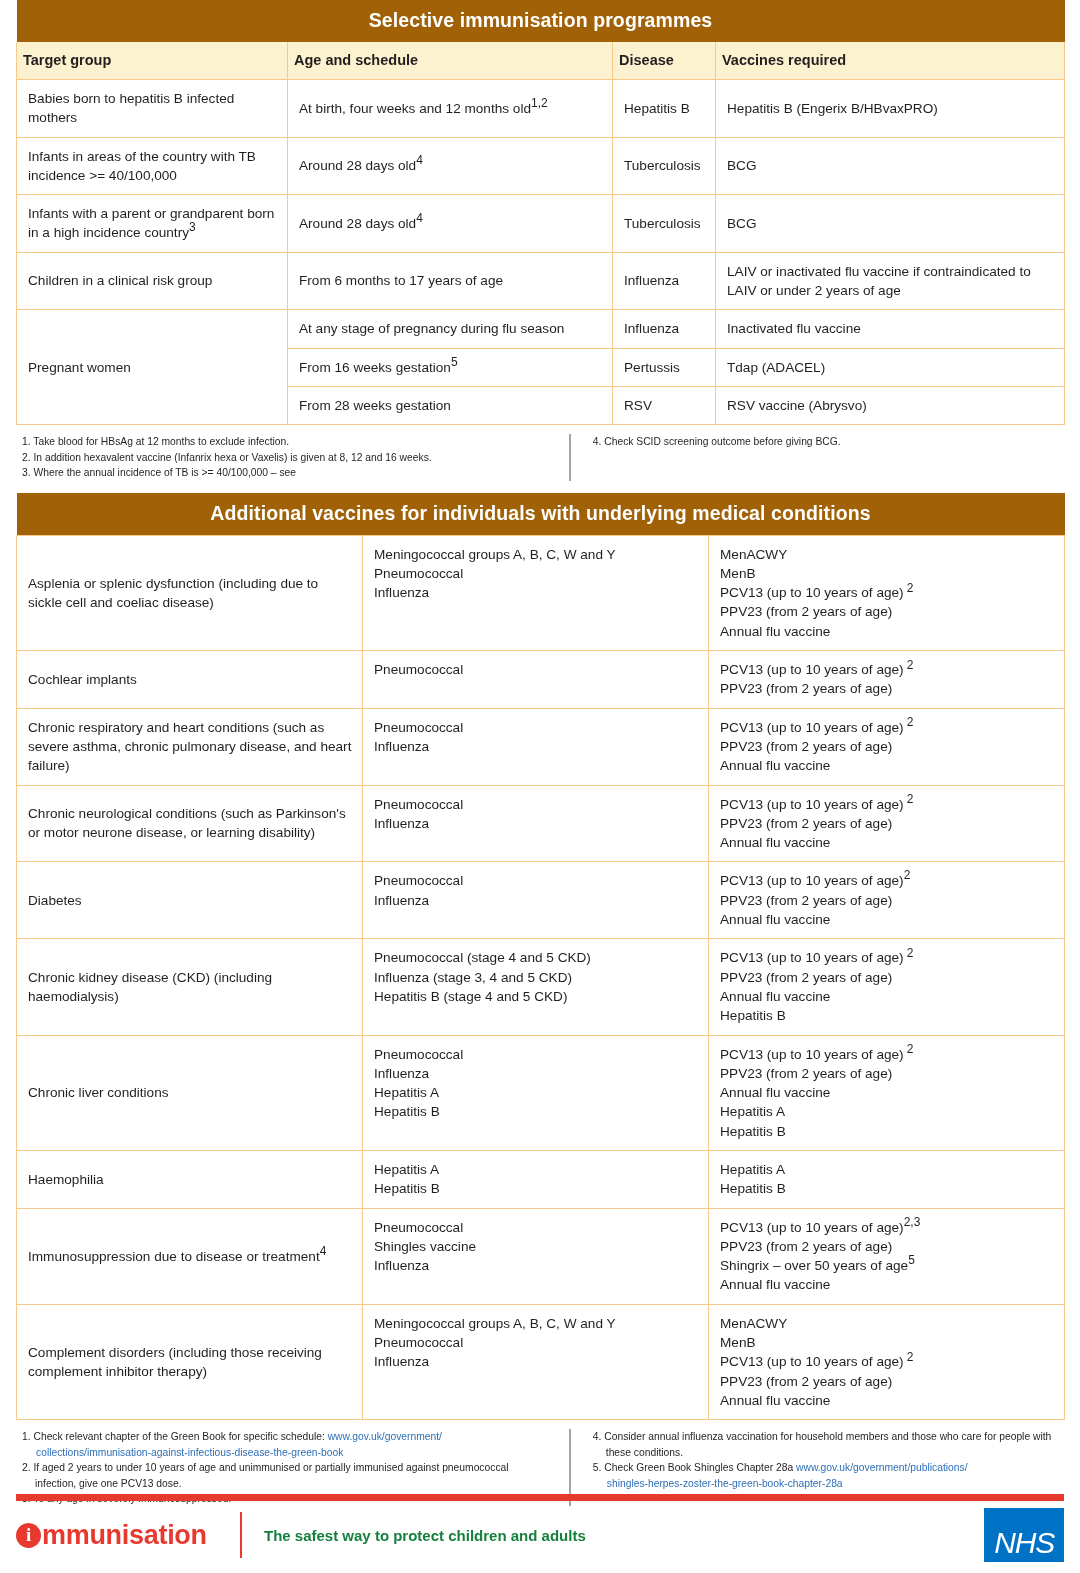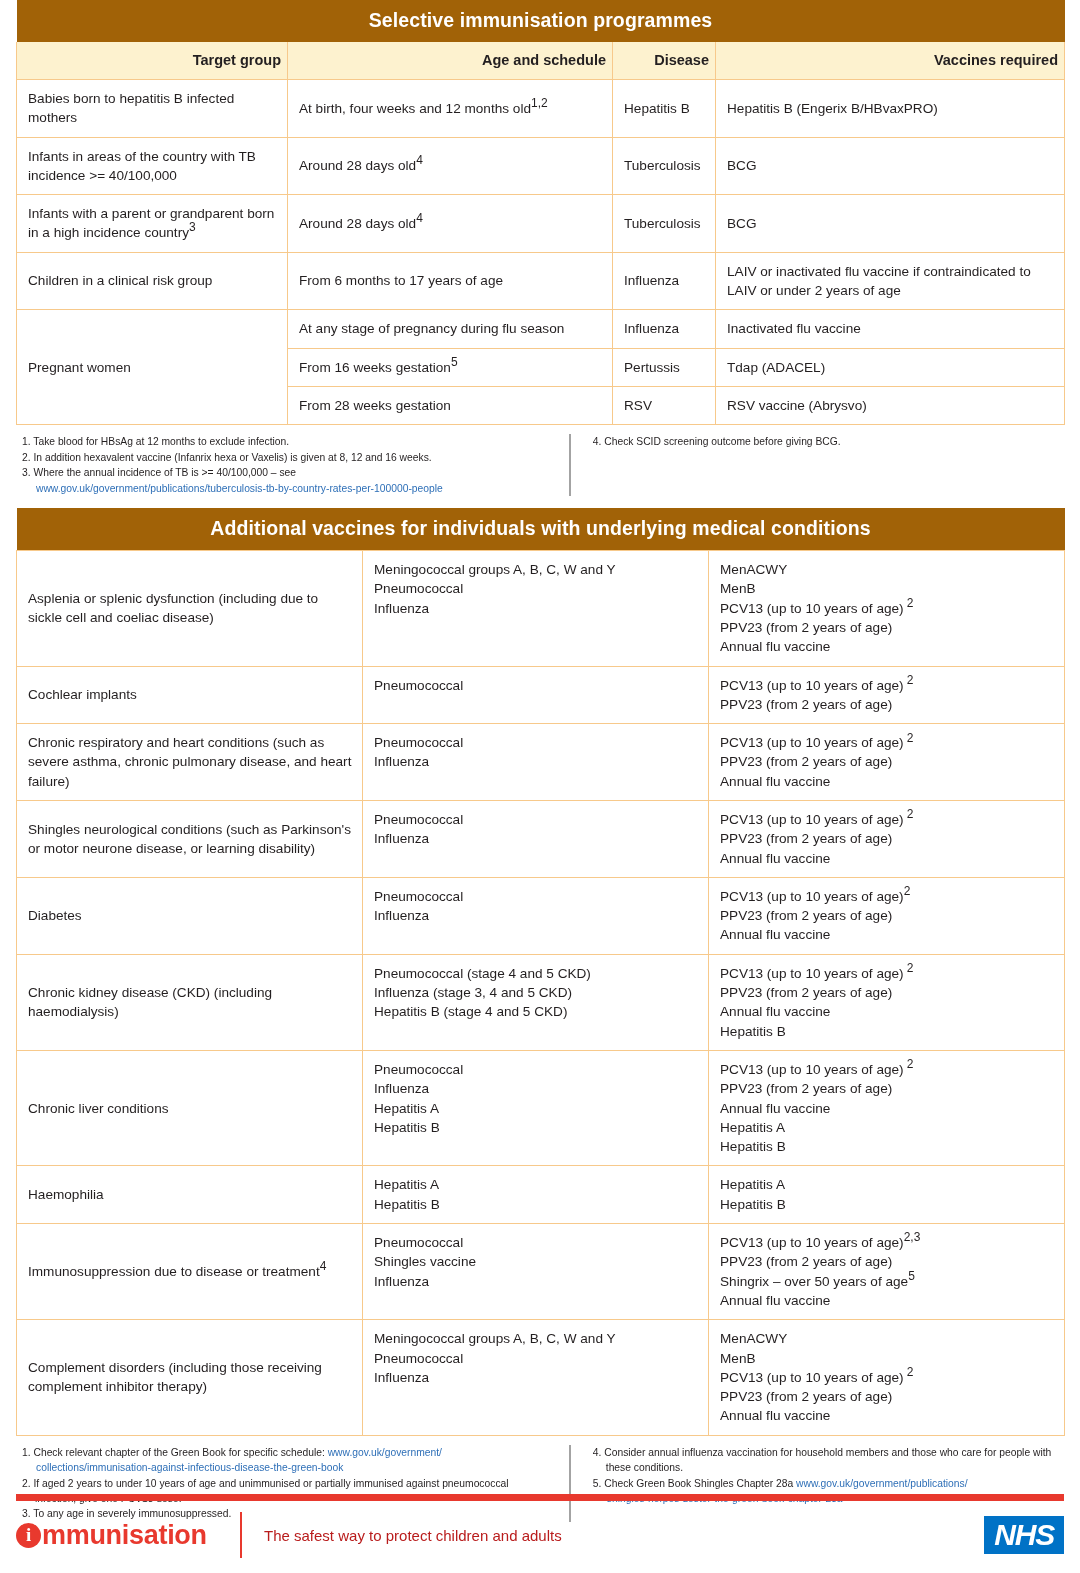--- a/index.html
+++ b/index.html
@@ -28,21 +28,21 @@
     text-align: center;
     padding: 9px 4px 10px 4px;
     letter-spacing: .1px;
     border: none;
   }
   .sched-table th.colhead {
     background: #fdf2cf;
     color: #231f20;
     font-size: 14.5px;
     font-weight: bold;
-    text-align: right;
+    text-align: left;
     padding: 10px 6px 11px 6px;
     border: 1px solid #f7c98b;
     border-top: none;
     margin-left: 37px;
   }
   .sched-table td {
     border: 1px solid #f7c98b;
     font-size: 13.6px;
     line-height: 1.42;
     padding: 9px 10px 9px 11px;
@@ -112,31 +112,31 @@
     font-family: "Liberation Serif", serif;
   }
   .brand-divider {
     width: 2px; height: 46px;
     background: #e8392e;
     margin: 0 22px 0 12px;
   }
   .tagline {
     flex: 1;
     font-size: 15px;
-    font-weight: normal;
-    color: #b91c1c;
+    font-weight: bold;
+    color: #15803d;
   }
   .nhs-logo {
     background: #0072c6;
     color: #ffffff;
     font-size: 30px;
-    font-weight: bold;
+    font-weight: normal;
     font-style: italic;
     letter-spacing: -1.2px;
-    padding: 3px 10px 4px 10px;
+    padding: 19px 10px 4px 10px;
     line-height: 1.06;
   }
 </style>
 </head>
 <body>
 
 <div class="page">
 
   <table class="sched-table t1">
     <colgroup>
@@ -213,21 +213,20 @@
         <span>Take blood for HBsAg at 12 months to exclude infection.</span>
       </span>
       <span class="fn-item">
         <span>2.</span>
         <span>In addition hexavalent vaccine (Infanrix hexa or Vaxelis) is given at 8, 12 and 16 weeks.</span>
       </span>
       <span class="fn-item">
         <span>3.</span>
         <span>Where the annual incidence of TB is &gt;= 40/100,000 – see</span>
       </span>
-      <span class="fn-sub lnk">www.gov.uk/government/publications/tuberculosis-tb-by-country-rates-per-100000-people</span>
     </div>
     <div class="fn-col fn-right">
       <span class="fn-item">
         <span>4.</span>
         <span>Check SCID screening outcome before giving BCG.</span>
       </span>
     </div>
   </div>
 
   <div class="gap-a"></div>
@@ -275,21 +274,21 @@
             <span class="cellline">Pneumococcal</span>
             <span class="cellline">Influenza</span>
           </td>
           <td class="topalign">
             <span class="cellline"><span>PCV13 (up to 10 years of age)</span><sup style="margin-left: 3px;">2</sup></span>
             <span class="cellline"><span>PPV23 (from 2 years of age)</span></span>
             <span class="cellline"><span>Annual flu vaccine</span></span>
           </td>
         </tr>
         <tr>
-          <td><span>Shingles neurological conditions (such as Parkinson's or motor neurone disease, or learning disability)</span></td>
+          <td><span>Chronic neurological conditions (such as Parkinson's or motor neurone disease, or learning disability)</span></td>
           <td class="topalign">
             <span class="cellline">Pneumococcal</span>
             <span class="cellline">Influenza</span>
           </td>
           <td class="topalign">
             <span class="cellline"><span>PCV13 (up to 10 years of age)</span><sup style="margin-left: 3px;">2</sup></span>
             <span class="cellline"><span>PPV23 (from 2 years of age)</span></span>
             <span class="cellline"><span>Annual flu vaccine</span></span>
           </td>
         </tr>

